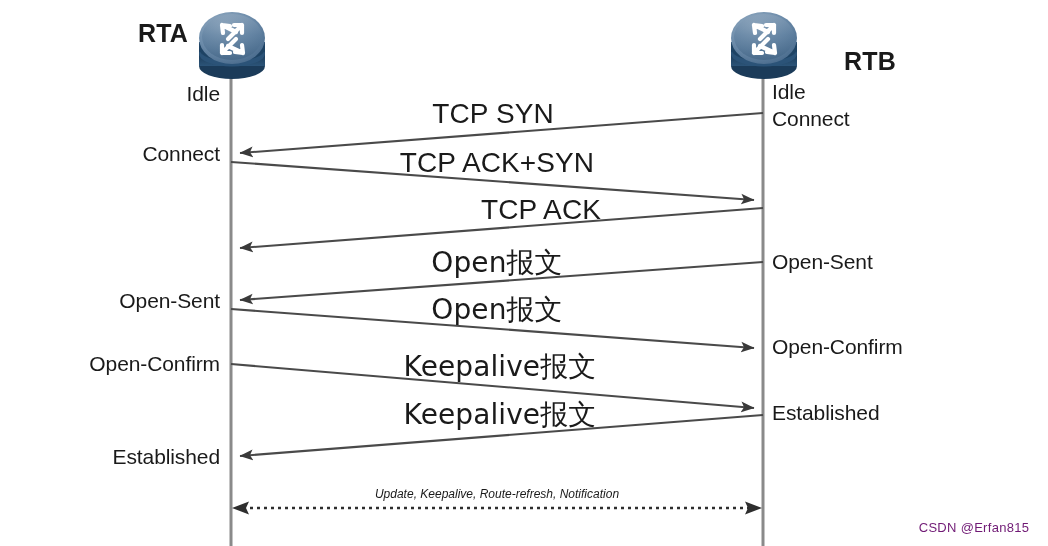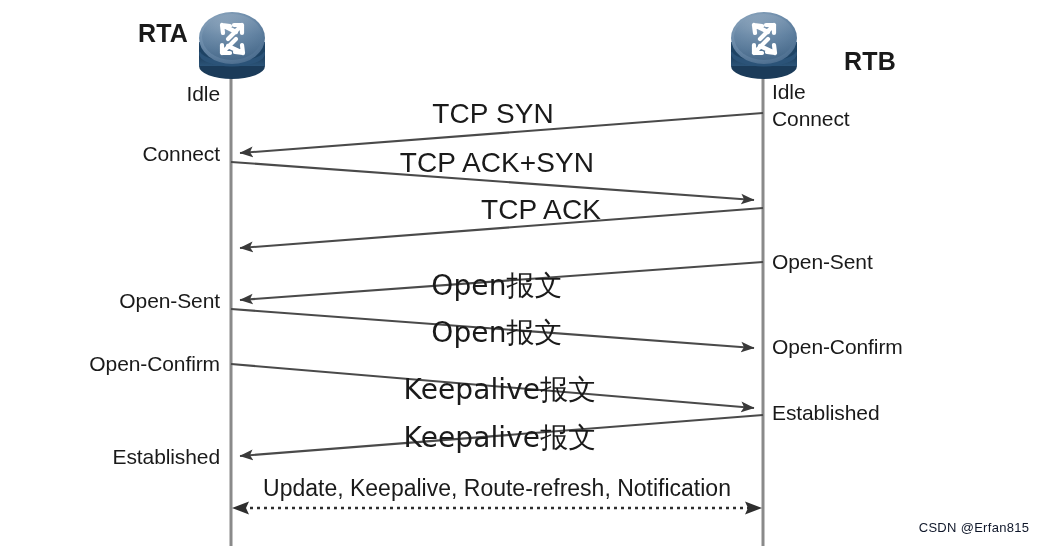--- a/index.html
+++ b/index.html
@@ -48,32 +48,32 @@
   .state-right { text-align: left;  transform: translate(0, -50%); }
   
   .msg-label {
     font-size: 28px;
     font-weight: normal;
     transform: translate(-50%, -100%);
     letter-spacing: 0.1px;
   }
   .msg-label.cjk {
     font-family: "DejaVu Sans", "Liberation Sans", sans-serif;
-    margin-top: 23px;
   }
   
   .summary-label {
-    font-size: 23px;
+    font-size: 12px;
     transform: translate(-50%, -100%);
+    font-style: italic;
   }
   
   .watermark {
     position: absolute;
     font-size: 13px;
-    color: #0f172a;
+    color: #701a75;
     letter-spacing: 0.3px;
     white-space: nowrap;
     transform: translate(-50%, -50%);
   }
 </style>
 </head>
 <body>
 
 <div id="canvas">
 

